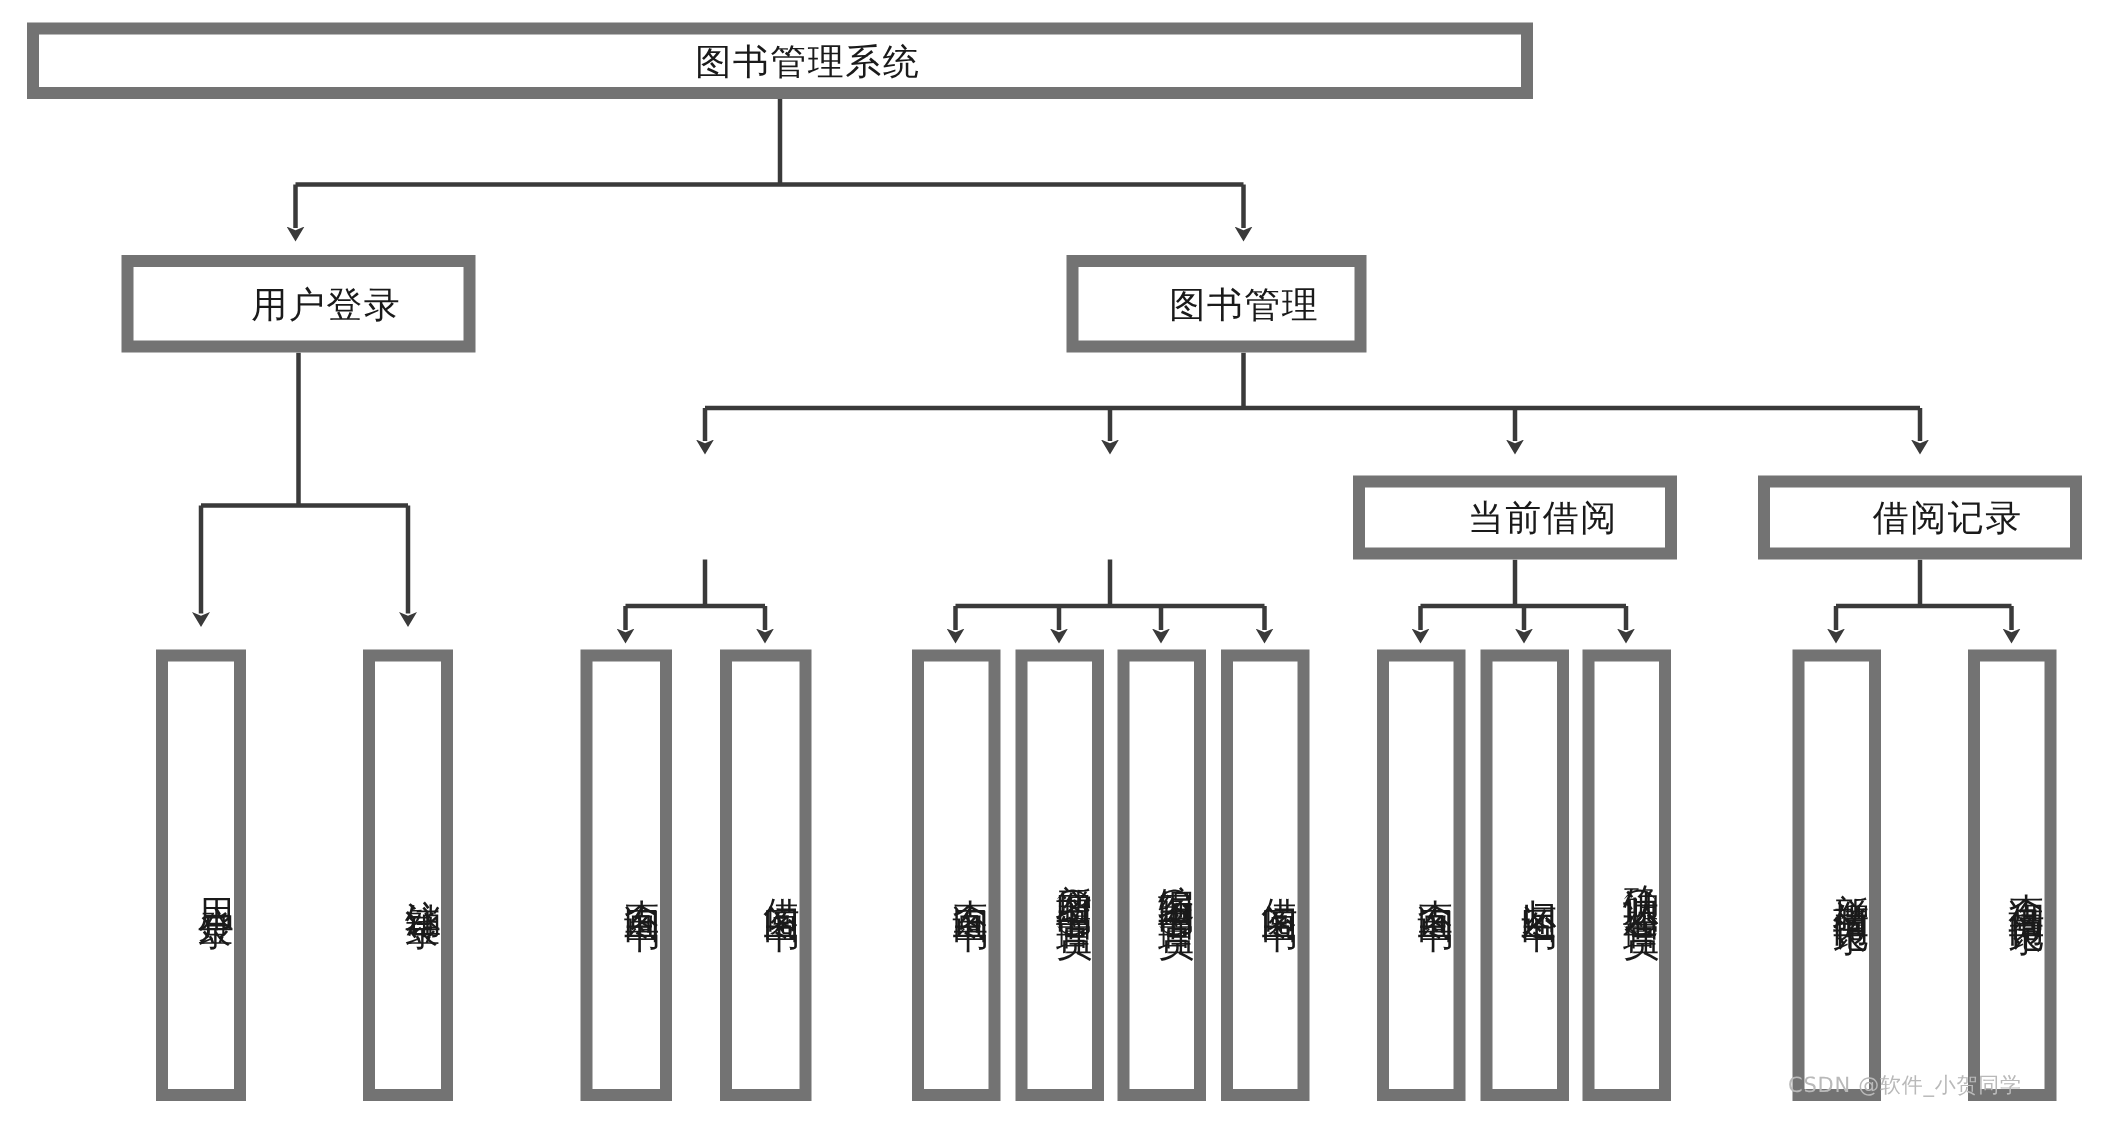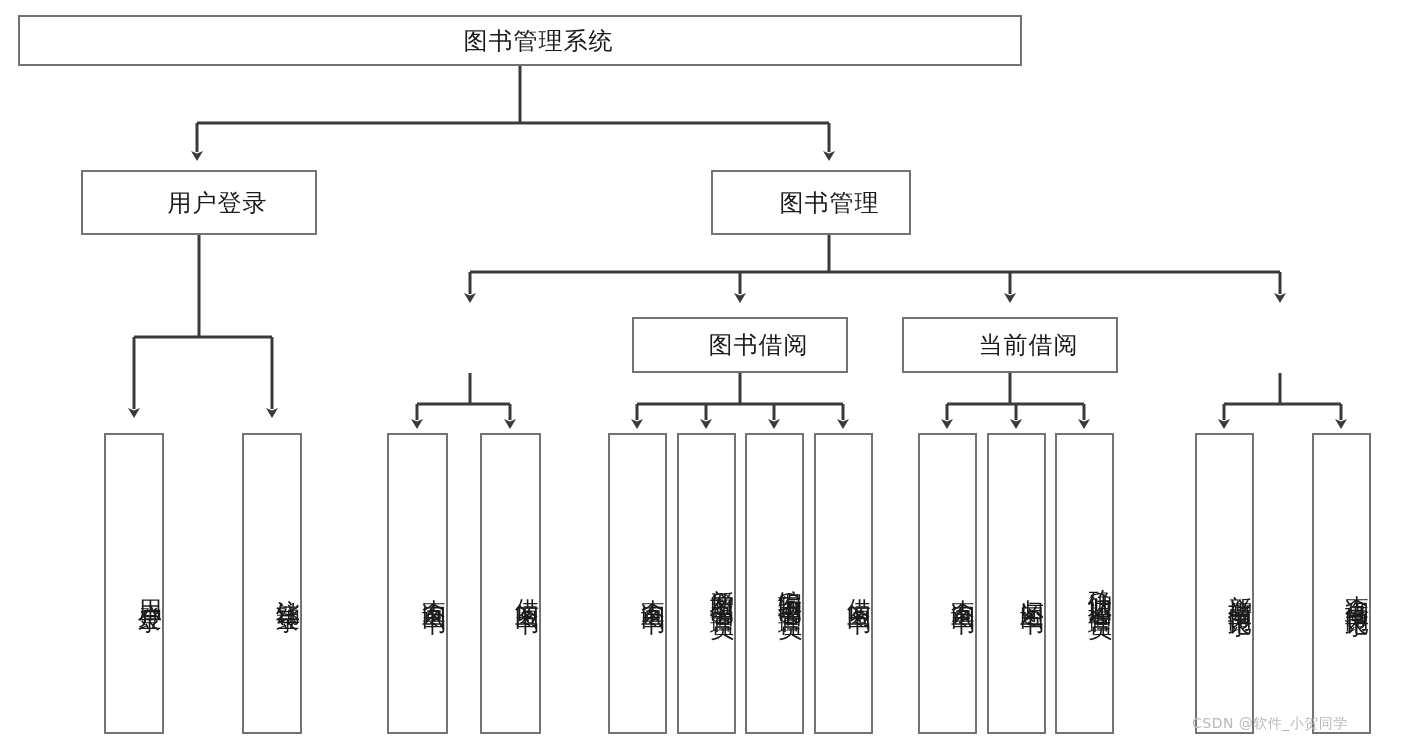--- a/index.html
+++ b/index.html
@@ -20,21 +20,21 @@
   #edges {
     position: absolute;
     left: 0;
     top: 0;
     width: 1405px;
     height: 747px;
   }
   .node {
     position: absolute;
     box-sizing: border-box;
-    border: 2px solid #737373;
+    border: 8px solid #737373;
     background: #ffffff;
     display: flex;
     align-items: center;
     justify-content: center;
     color: #1a1a1a;
     padding-left: 37px;
   }
   .node.horiz {
     font-size: 24px;
     letter-spacing: 1px;
@@ -121,25 +121,25 @@
     <span>图书管理系统</span>
   </div>
 
   <div class="node horiz" style="left:81px; top:170px; width:236px; height:65px;">
     <span>用户登录</span>
   </div>
   <div class="node horiz" style="left:711px; top:170px; width:200px; height:65px;">
     <span>图书管理</span>
   </div>
 
-  <div class="node horiz" style="left:632px; top:317px; width:216px; height:56px;">
-    <span>图书借阅</span>
-  </div>
   <div class="node horiz" style="left:902px; top:317px; width:216px; height:56px;">
     <span>当前借阅</span>
+  </div>
+  <div class="node horiz" style="left:1172px; top:317px; width:216px; height:56px;">
+    <span>借阅记录</span>
   </div>
 
   <div class="node vert" style="left:104px; top:433px; width:60px; height:301px;">
     <span class="vtext">用户登录</span>
   </div>
   <div class="node vert" style="left:242px; top:433px; width:60px; height:301px;">
     <span class="vtext">注销登录</span>
   </div>
 
   <div class="node vert" style="left:387px; top:433px; width:61px; height:301px;">

